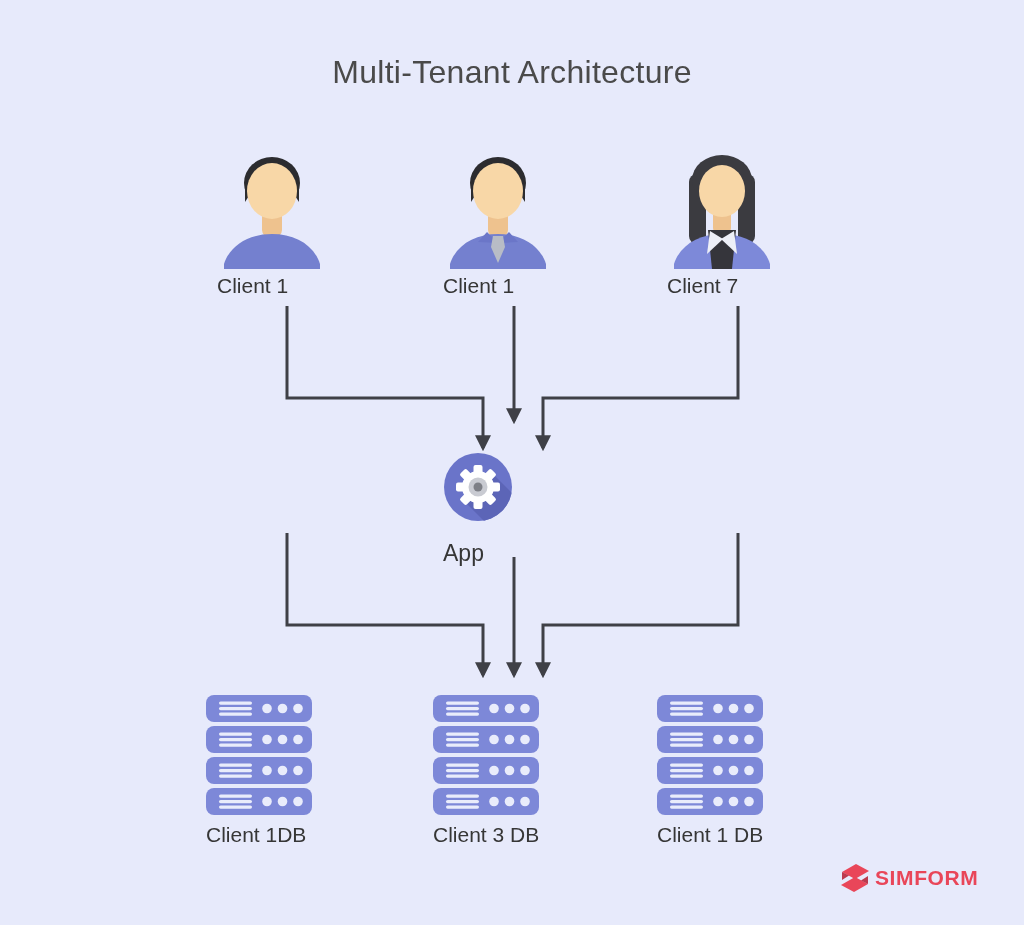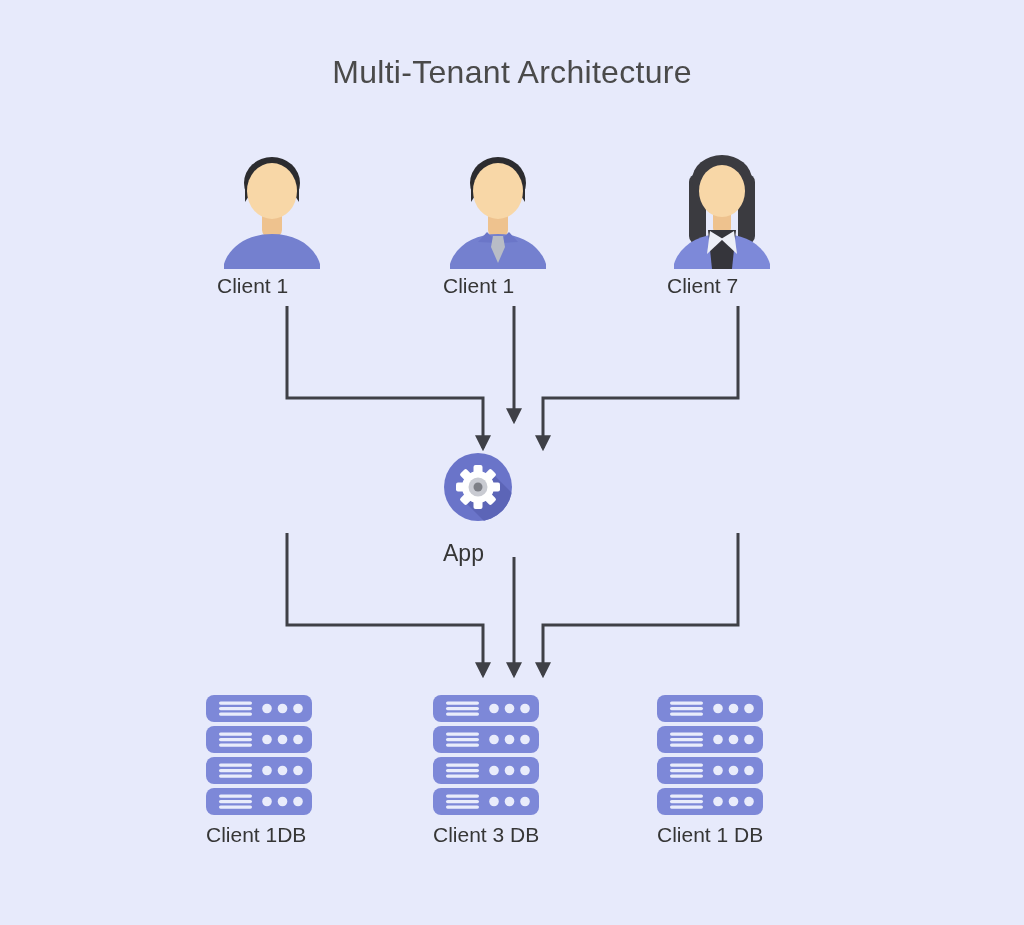--- a/index.html
+++ b/index.html
@@ -256,14 +256,23 @@
         <rect class="det" x="13" y="12" width="33" height="3.2" rx="1.6"></rect>
         <rect class="det" x="13" y="17.5" width="33" height="3.2" rx="1.6"></rect>
         <circle class="det" cx="61" cy="13.5" r="4.8"></circle>
           <circle class="det" cx="76.5" cy="13.5" r="4.8"></circle>
           <circle class="det" cx="92" cy="13.5" r="4.8"></circle>
       </g>
     </svg>
     <div class="label">Client 1 DB</div>
   </div>
 
+  <div class="logo">
+    <svg width="30" height="32" viewBox="0 0 30 32">
+      <path class="logo-red" d="M2 10 L16 2 L29 9 L15 17 Z"></path>
+      <path class="logo-dark" d="M2 10 L2 18 L9 13.5 Z"></path>
+      <path class="logo-red" d="M28 22 L14 30 L1 23 L15 15 Z"></path>
+      <path class="logo-dark" d="M28 22 L28 14 L21 18.5 Z"></path>
+    </svg>
+    <span class="logo-text">SIMFORM</span>
+  </div>
 
 </div>
 
 </body></html>

